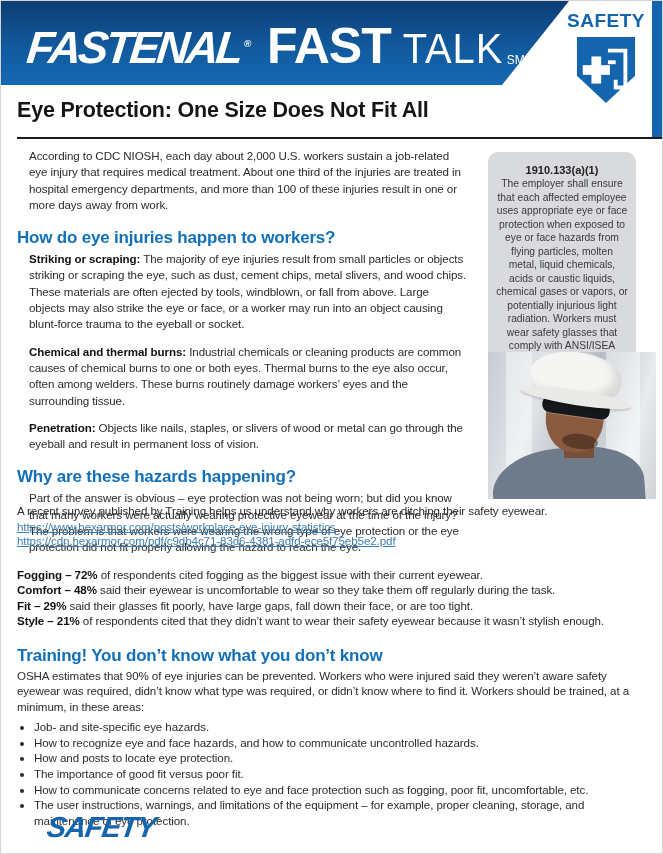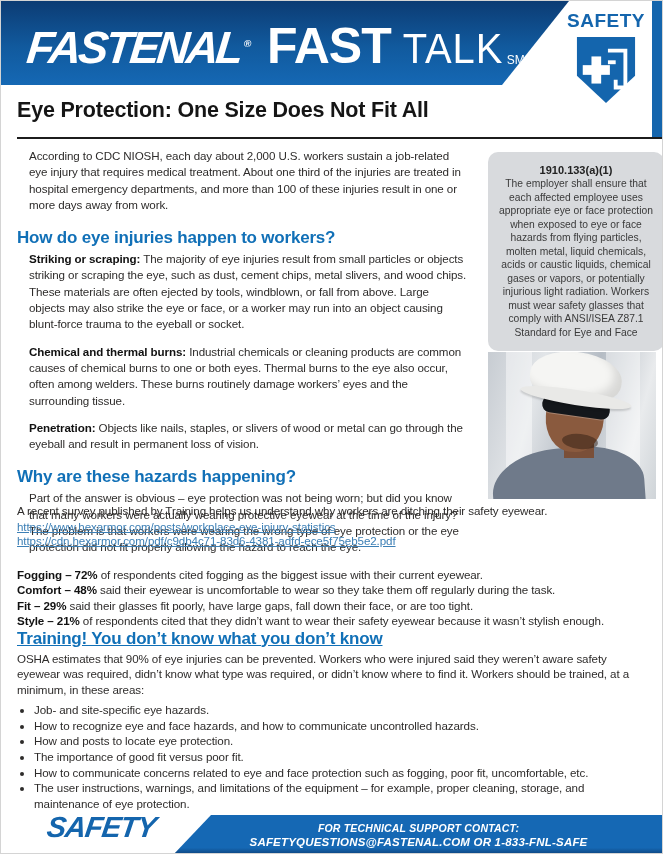--- a/index.html
+++ b/index.html
@@ -31,26 +31,26 @@
   .left-col{position:absolute;left:16px;top:147px;width:462px;}
   .full-col{position:absolute;left:16px;top:502px;width:633px;}
   .body-p{font-size:11.6px;line-height:16.3px;color:#2e2c2b;margin:0 12px 11px;letter-spacing:-.1px;}
   .body-p b{color:#111;}
   .sec-h{font-size:17px;font-weight:700;color:#1170b7;margin:15px 0 3px;letter-spacing:-.2px;}
   .survey-p{margin:0 0 1px;}
   .doc-link{display:block;color:#3c7fb5;font-size:11.6px;line-height:13.8px;text-decoration:underline;letter-spacing:-.1px;}
   .stats{margin-top:19px;}
   .stat-line{font-size:11.6px;line-height:15.4px;color:#2e2c2b;letter-spacing:-.1px;}
   .stat-line b{color:#111;}
-  .training-h{margin:0 0 2px;text-decoration:underline;}
+  .training-h{margin:17px 0 2px;}
   .osha-p{margin:0;line-height:15.6px;}
   .bullet-list{margin:5px 0 0;padding-left:17px;}
   .bullet-list li{font-size:11.6px;line-height:15.6px;color:#2e2c2b;letter-spacing:-.1px;}
   
-  .reg-box{position:absolute;left:487px;top:151px;width:176px;min-height:192px;background:#d8dadd;border-radius:10px;padding:12px 8px;box-sizing:border-box;text-align:center;}
+  .reg-box{position:absolute;left:487px;top:151px;width:148px;min-height:192px;background:#d8dadd;border-radius:10px;padding:12px 8px;box-sizing:border-box;text-align:center;}
   .reg-title{font-size:11px;font-weight:700;color:#222;margin-bottom:1px;}
   .reg-body{font-size:10.3px;line-height:13.5px;color:#3a3a3a;}
   
   .photo{position:absolute;left:487px;top:351px;width:168px;height:147px;overflow:hidden;background:linear-gradient(105deg,#c7ccd2 0%,#e2e5e8 28%,#b5bcc4 55%,#e9ebed 82%,#cfd4d8 100%);}
   .photo .bg-col{position:absolute;top:0;width:26px;height:147px;background:rgba(255,255,255,.45);}
   .photo .shirt{position:absolute;left:4px;top:96px;width:152px;height:60px;background:#6f7a8a;border-radius:45% 40% 0 0/70% 60% 0 0;transform:rotate(-4deg);}
   .photo .neck{position:absolute;left:76px;top:78px;width:30px;height:28px;background:#7a4f38;}
   .photo .head{position:absolute;left:58px;top:26px;width:58px;height:74px;background:#8a5a3e;border-radius:48% 52% 46% 46%;transform:rotate(4deg);}
   .photo .beard{position:absolute;left:74px;top:82px;width:36px;height:15px;background:rgba(45,28,18,.5);border-radius:50%;transform:rotate(6deg);}
   .photo .glasses{position:absolute;left:54px;top:47px;width:68px;height:17px;background:#14171b;border-radius:8px;transform:rotate(8deg);box-shadow:0 1px 0 rgba(255,255,255,.25);}
@@ -145,18 +145,14 @@
       <li><span>Job- and site-specific eye hazards.</span></li>
       <li><span>How to recognize eye and face hazards, and how to communicate uncontrolled hazards.</span></li>
       <li><span>How and posts to locate eye protection.</span></li>
       <li><span>The importance of good fit versus poor fit.</span></li>
       <li><span>How to communicate concerns related to eye and face protection such as fogging, poor fit, uncomfortable, etc.</span></li>
       <li><span>The user instructions, warnings, and limitations of the equipment – for example, proper cleaning, storage, and maintenance of eye protection.</span></li>
     </ul>
   </div>
 
   <div class="footer-safety">SAFETY</div>
-  <footer class="footer-band">
-    <div class="band-line1">FOR TECHNICAL SUPPORT CONTACT:</div>
-    <div class="band-line2">SAFETYQUESTIONS@FASTENAL.COM OR 1-833-FNL-SAFE</div>
-  </footer>
 
 </div>
 
 </body></html>

